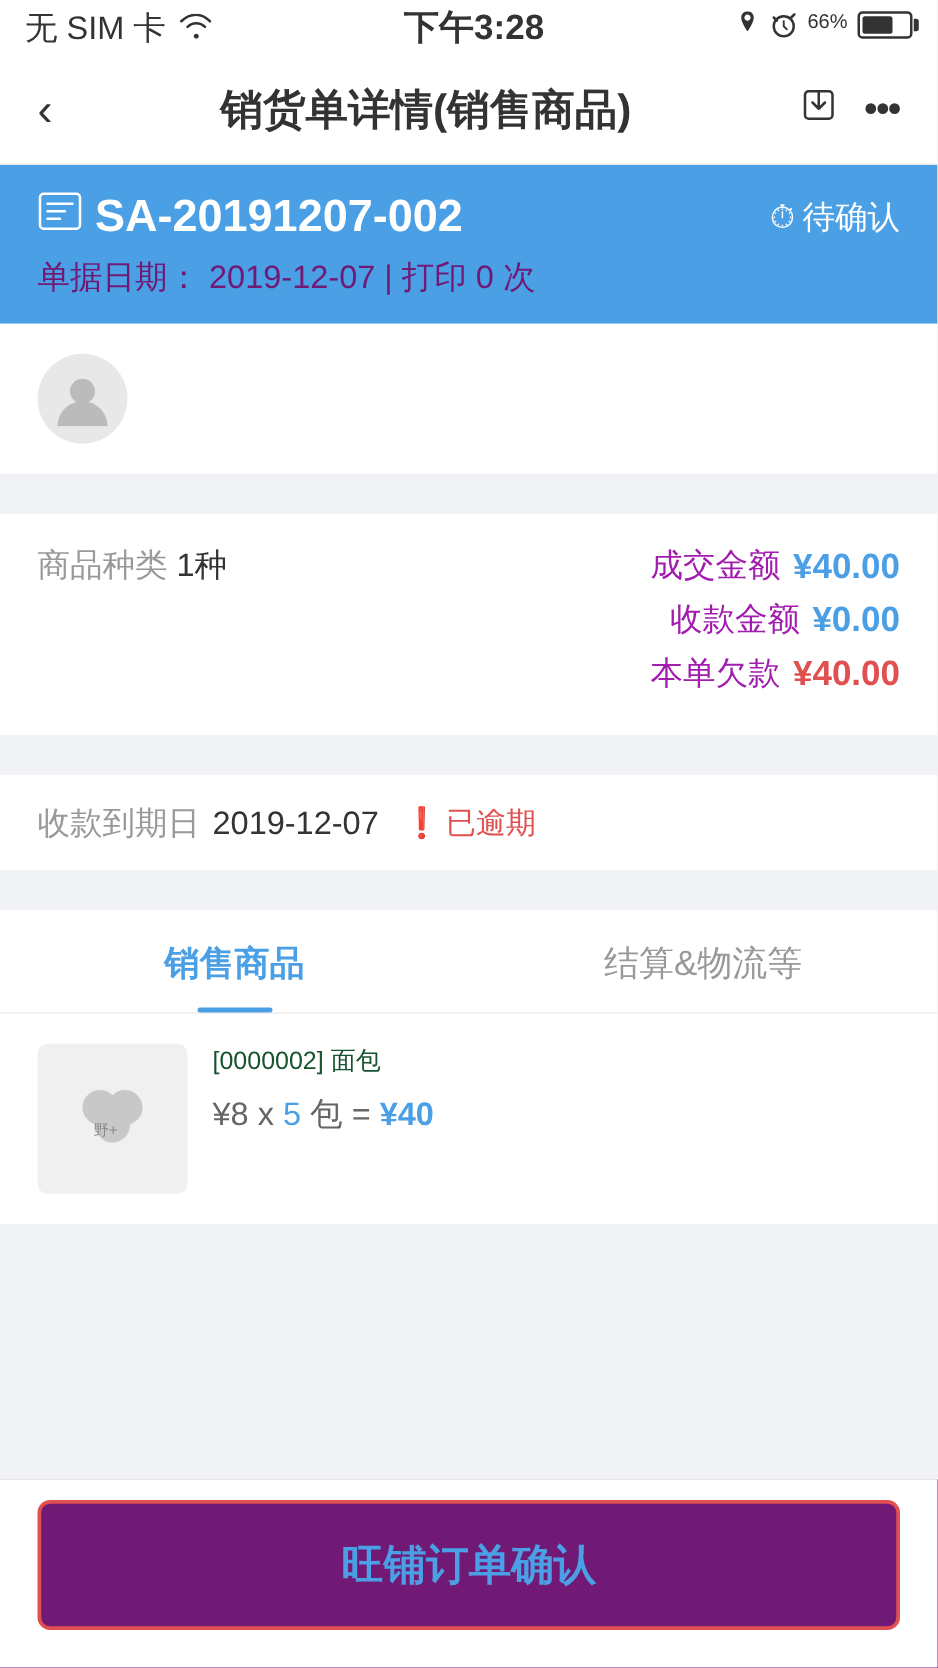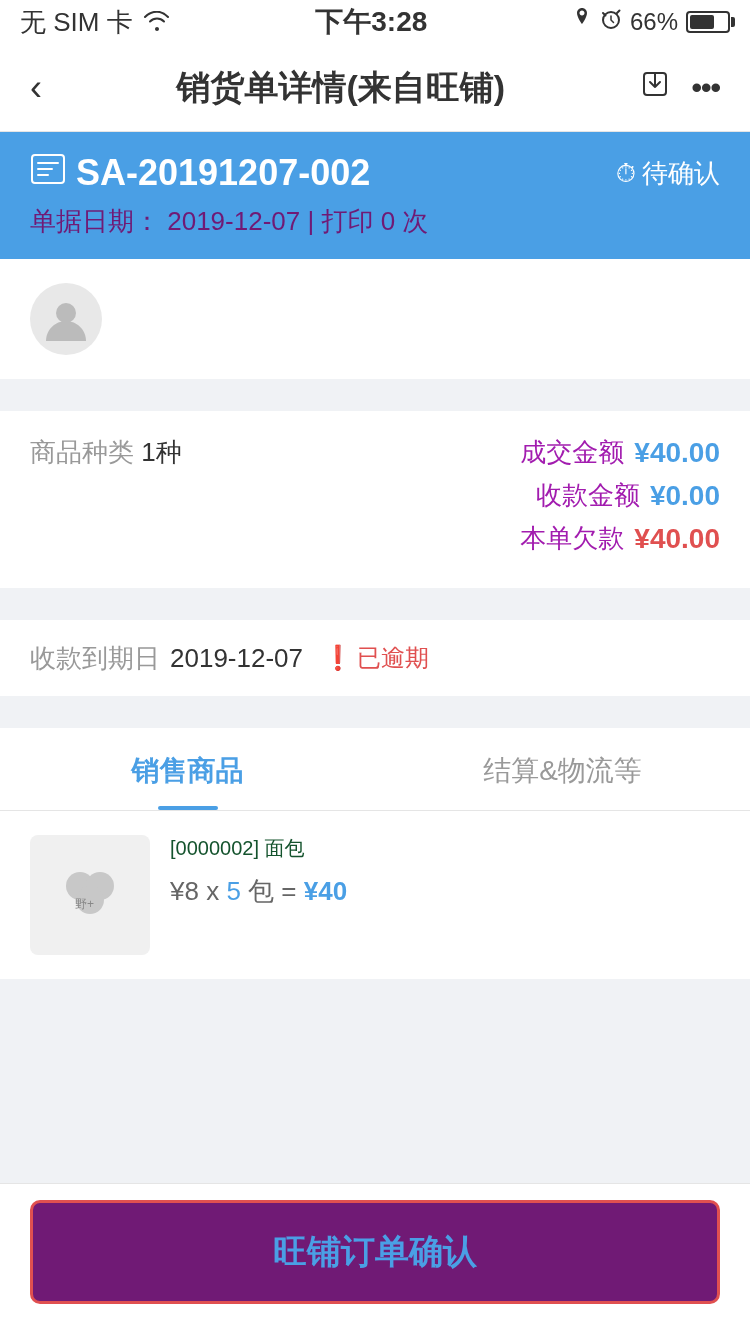--- a/index.html
+++ b/index.html
@@ -19,21 +19,21 @@
       background: #fff;
       display: flex;
       align-items: center;
       justify-content: space-between;
       padding: 0 20px;
       font-size: 26px;
       font-weight: 500;
     }
     .status-bar-left { display: flex; align-items: center; gap: 10px; }
     .status-bar-center { font-size: 28px; font-weight: 600; }
-    .status-bar-right { display: flex; align-items: center; gap: 8px; font-size: 24px; }
+    .status-bar-right { display: flex; gap: 8px; font-size: 16px; }
     .battery-icon {
       width: 44px; height: 22px; border: 2px solid #333; border-radius: 4px;
       position: relative; display: inline-flex; align-items: center; padding: 2px;
     }
     .battery-icon::after {
       content: '';
       position: absolute; right: -7px; top: 50%; transform: translateY(-50%);
       width: 4px; height: 10px; background: #333; border-radius: 0 2px 2px 0;
     }
     .battery-fill { background: #333; height: 100%; width: 66%; border-radius: 2px; }
@@ -280,21 +280,21 @@
     </span>
     <span>66%</span>
     <div class="battery-icon">
       <div class="battery-fill"></div>
     </div>
   </div>
 </div>
 
 <div class="nav-bar">
   <span class="nav-back">‹</span>
-  <span class="nav-title">销货单详情(来自旺铺)</span>
+  <span class="nav-title">销货单详情(销售商品)</span>
   <div class="nav-actions">
     <span>
       <svg width="32" height="32" viewBox="0 0 32 32" fill="none">
         <rect x="5" y="5" width="22" height="22" rx="3" stroke="#333" stroke-width="2"></rect>
         <path d="M16 5v14M11 14l5 5 5-5" stroke="#333" stroke-width="2" stroke-linecap="round" stroke-linejoin="round"></path>
       </svg>
     </span>
     <span style="font-size:30px;letter-spacing:-1px;color:#333;font-weight:700;">•••</span>
   </div>
 </div>

